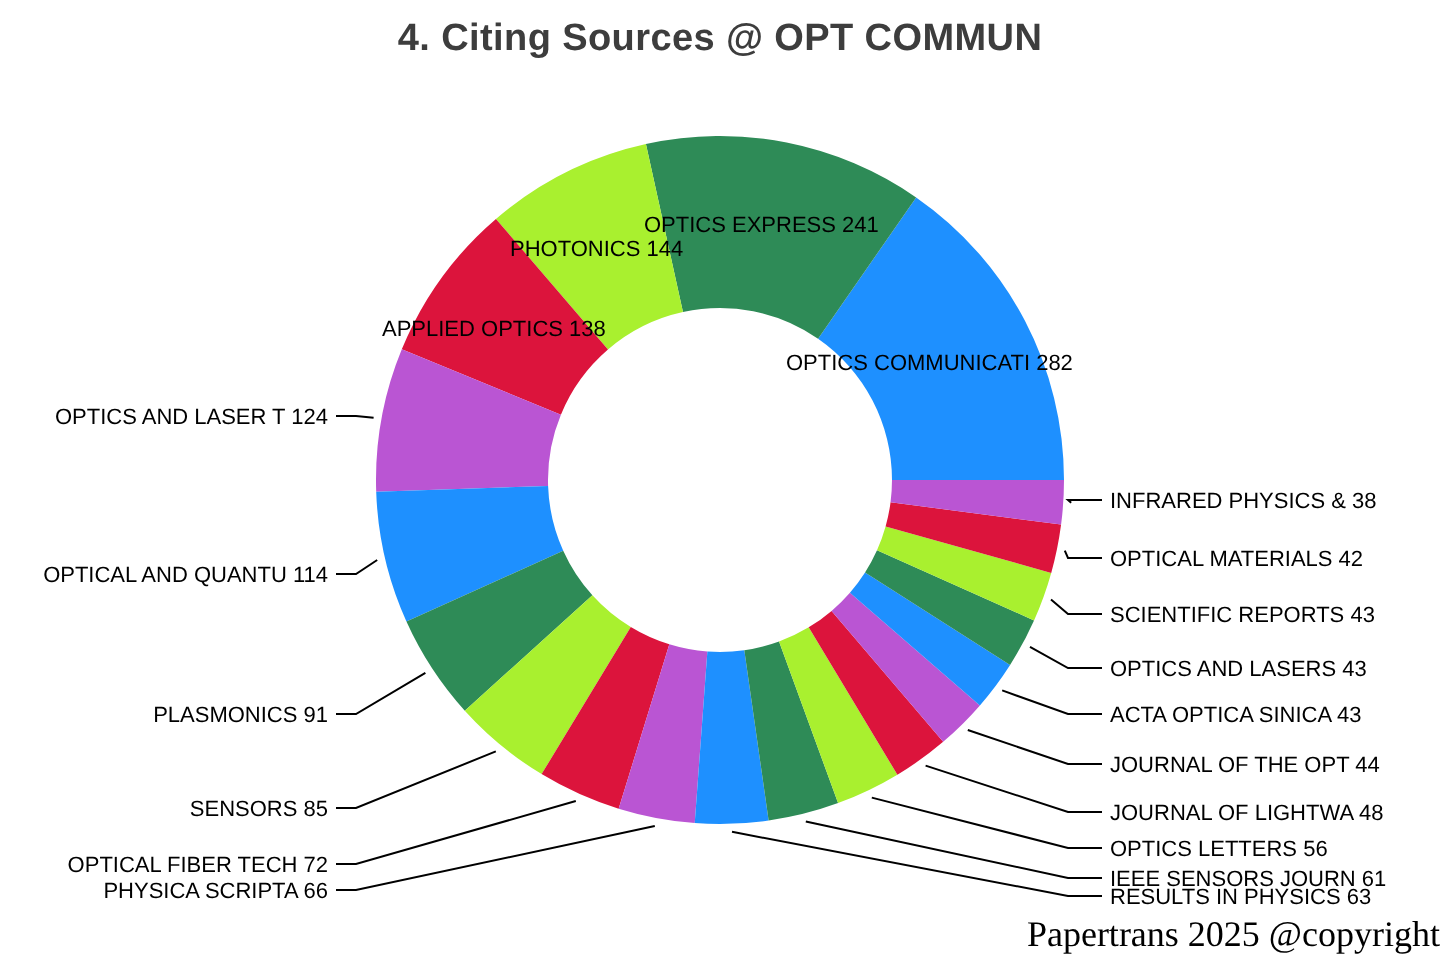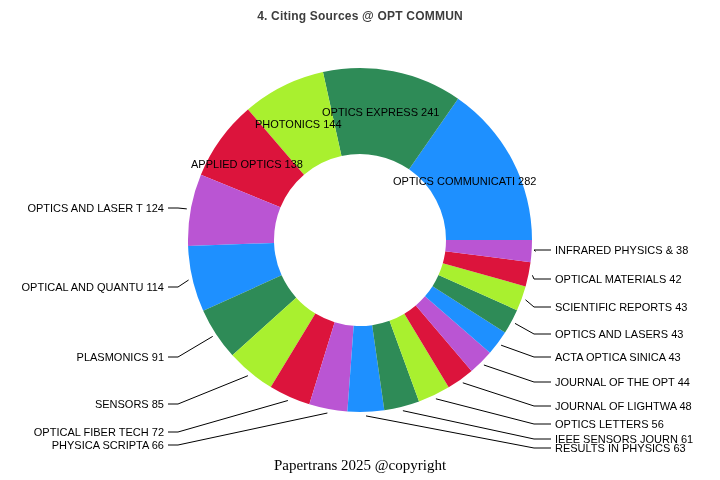--- a/index.html
+++ b/index.html
@@ -1,21 +1,21 @@
 <!DOCTYPE html>
 <html><head>
 <meta charset="utf-8">
 <style>
   html,body{margin:0;padding:0;background:#fff;}
   #page{position:relative;width:720px;height:480px;background:#ffffff;overflow:hidden;
         font-family:"Liberation Sans",sans-serif;}
   #title{position:absolute;top:9px;left:0;right:0;text-align:center;
-         font-size:12px;font-weight:bold;color:#3d3d3d;letter-spacing:0.2px;}
-  #footer{position:absolute;top:457px;left:0;right:0;text-align:center;
-          font-family:"Liberation Serif",serif;font-size:15px;color:#000;}
+         font-size:19px;font-weight:bold;color:#3d3d3d;letter-spacing:0.2px;}
+  #footer{position:absolute;top:457px;left:0;right:0;text-align:right;
+          font-family:"Liberation Serif",serif;font-size:18px;color:#000;}
   svg{position:absolute;top:0;left:0;}
   .slice-label{font-family:"Liberation Sans",sans-serif;font-size:11px;fill:#000;}
 </style>
 </head>
 <body>
 
 <div id="page">
   <div id="title">4. Citing Sources @ OPT COMMUN</div>
   <svg id="chart-svg" width="720" height="480" viewBox="0 0 720 480">
       <path d="M 532.00 240.00 A 172 172 0 0 0 458.08 98.70 L 409.04 169.35 A 86 86 0 0 1 446.00 240.00 Z" fill="#1E90FF"></path>

